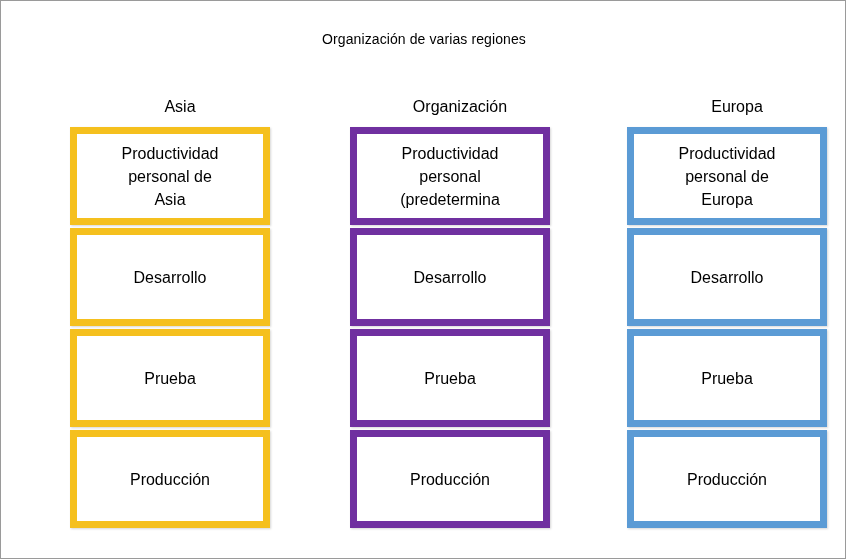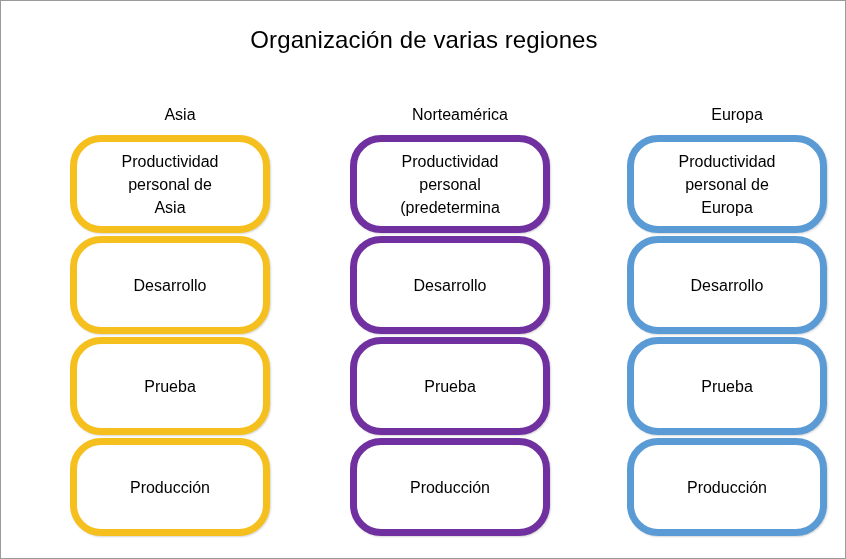--- a/index.html
+++ b/index.html
@@ -21,37 +21,37 @@
   }
 
   
   .title-block {
     position: absolute;
     left: 0;
     top: 26px;
     width: 846px;
     text-align: center;
     color: #000000;
-    font-size: 24px;
+    font-size: 14px;
     line-height: 25px;
     letter-spacing: 0.1px;
   }
   .title-line { display: block; }
 
   
   .columns {
     position: absolute;
     left: 0;
     top: 96px;
     width: 846px;
     height: 440px;
   }
   .column {
     position: absolute;
-    top: 8px;
+    top: 0;
     width: 220px;
     padding-left: 26px;
   }
   .column-asia      { left: 43px; }
   .column-norte     { left: 323px; }
   .column-europa    { left: 600px; }
 
   .column-header {
     text-align: center;
     font-size: 16px;
@@ -73,21 +73,20 @@
     width: 200px;
     height: 98px;
     margin-bottom: 3px;
     background: #ffffff;
     border-style: solid;
     border-width: 7px;
     display: flex;
     align-items: center;
     justify-content: center;
     box-shadow: 1px 1px 2px rgba(0,0,0,0.16);
-    border-radius: 31px;
   }
   .node:last-child { margin-bottom: 8px; }
 
   .node-label {
     display: block;
     width: 100%;
     text-align: center;
     font-size: 16px;
     line-height: 23px;
     color: #000000;
@@ -131,21 +130,21 @@
         <div class="node theme-asia">
           <span class="node-label">Prueba</span>
         </div>
         <div class="node theme-asia">
           <span class="node-label">Producción</span>
         </div>
       </div>
     </div>
 
     <div class="column column-norte">
-      <div class="column-header">Norteamérica</div>
+      <div class="column-header">Organización</div>
       <div class="stack">
         <div class="node theme-norte">
           <span class="node-label clipped">Productividad
 personal
 (predetermina</span>
         </div>
         <div class="node theme-norte">
           <span class="node-label">Desarrollo</span>
         </div>
         <div class="node theme-norte">

